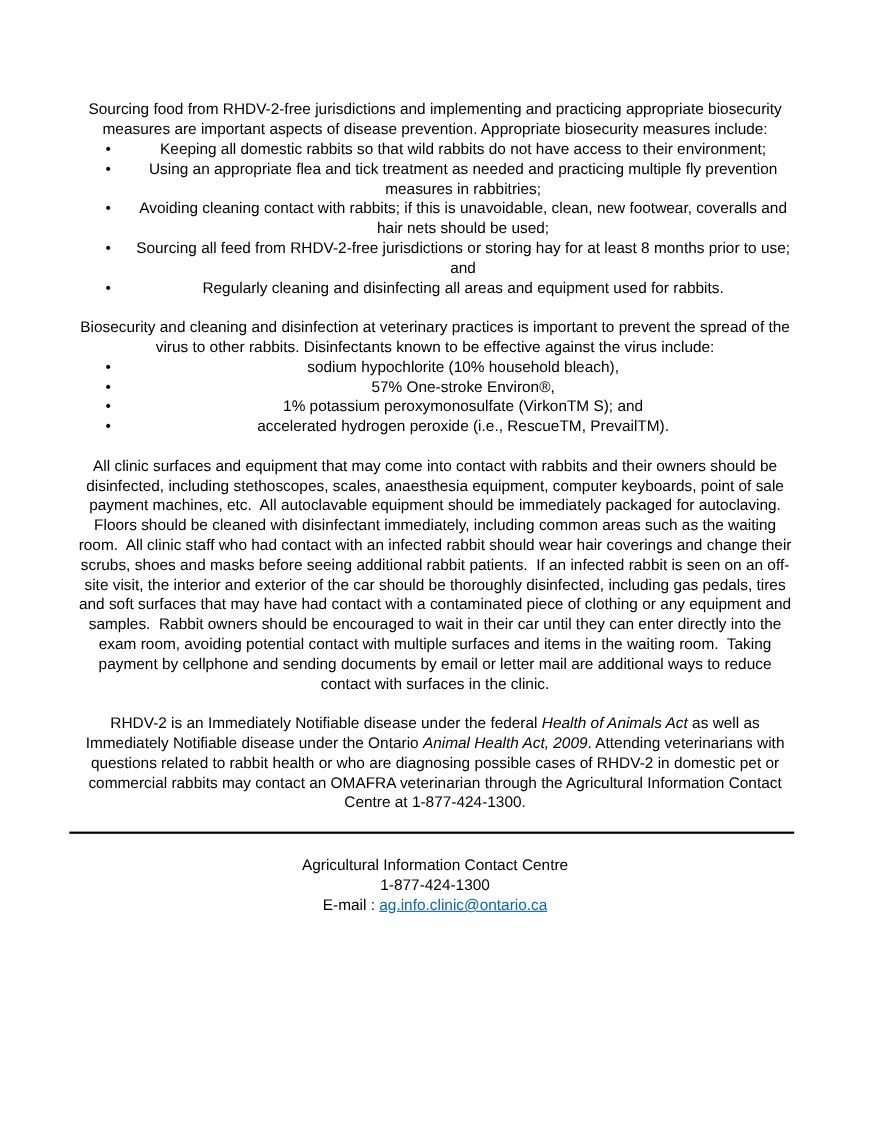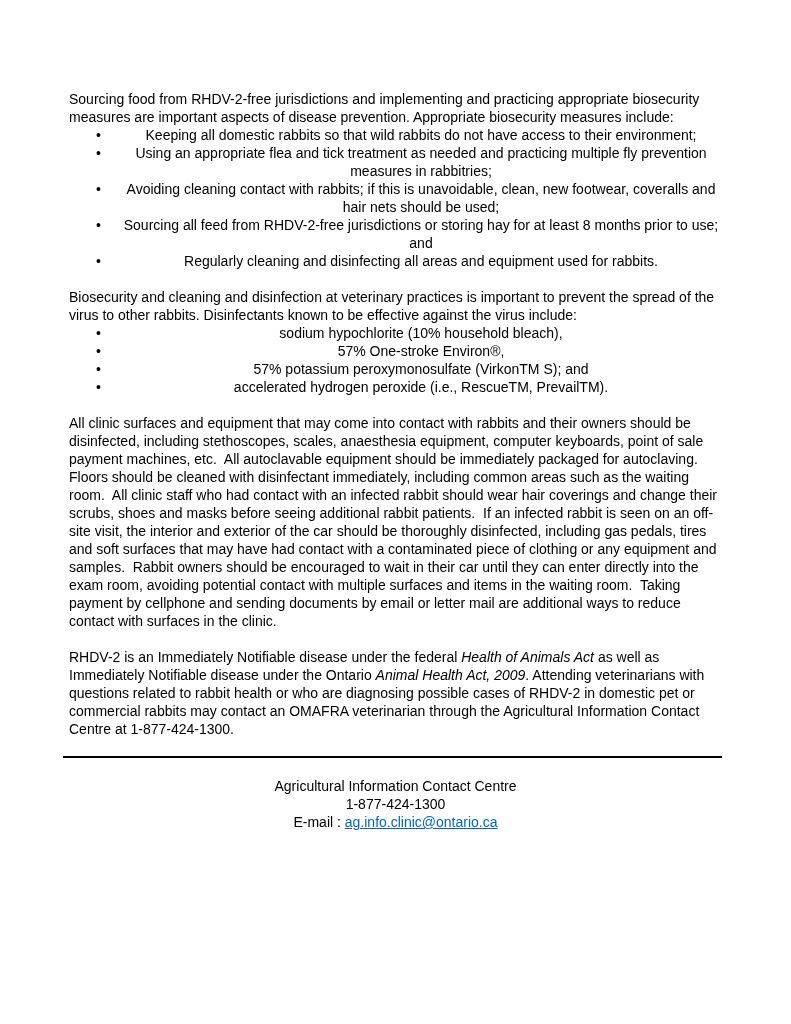--- a/index.html
+++ b/index.html
@@ -17,20 +17,21 @@
     font-family: "Liberation Sans", "DejaVu Sans", sans-serif;
     font-size: 14px;
     line-height: 18px;
     color: #000000;
     padding: 90px 69px 0 69px;
     overflow: hidden;
   }
   .para {
     margin: 0 0 18px 0;
     white-space: pre-wrap;
+    text-align: center;
   }
   .para.no-gap {
     margin-bottom: 0;
   }
   ul.bullets {
     list-style: none;
     margin: 0 0 18px 0;
     padding: 0;
     text-align: center;
   }
@@ -75,21 +76,21 @@
     <li>Avoiding cleaning contact with rabbits; if this is unavoidable, clean, new footwear, coveralls and hair nets should be used;</li>
     <li>Sourcing all feed from RHDV-2-free jurisdictions or storing hay for at least 8 months prior to use; and</li>
     <li>Regularly cleaning and disinfecting all areas and equipment used for rabbits.</li>
   </ul>
 
   <p class="para no-gap">Biosecurity and cleaning and disinfection at veterinary practices is important to prevent the spread of the virus to other rabbits. Disinfectants known to be effective against the virus include:</p>
 
   <ul class="bullets">
     <li>sodium hypochlorite (10% household bleach),</li>
     <li>57% One-stroke Environ®,</li>
-    <li>57% potassium peroxymonosulfate (VirkonTM S); and</li>
+    <li>1% potassium peroxymonosulfate (VirkonTM S); and</li>
     <li>accelerated hydrogen peroxide (i.e., RescueTM, PrevailTM).</li>
   </ul>
 
   <p class="para">All clinic surfaces and equipment that may come into contact with rabbits and their owners should be disinfected, including stethoscopes, scales, anaesthesia equipment, computer keyboards, point of sale payment machines, etc.  All autoclavable equipment should be immediately packaged for autoclaving.  Floors should be cleaned with disinfectant immediately, including common areas such as the waiting room.  All clinic staff who had contact with an infected rabbit should wear hair coverings and change their scrubs, shoes and masks before seeing additional rabbit patients.  If an infected rabbit is seen on an off-site visit, the interior and exterior of the car should be thoroughly disinfected, including gas pedals, tires and soft surfaces that may have had contact with a contaminated piece of clothing or any equipment and samples.  Rabbit owners should be encouraged to wait in their car until they can enter directly into the exam room, avoiding potential contact with multiple surfaces and items in the waiting room.  Taking payment by cellphone and sending documents by email or letter mail are additional ways to reduce contact with surfaces in the clinic.</p>
 
   <p class="para"><span>RHDV-2 is an Immediately Notifiable disease under the federal </span><span class="italic">Health of Animals Act</span><span> as well as Immediately Notifiable disease under the Ontario </span><span class="italic">Animal Health Act, 2009</span><span>. Attending veterinarians with questions related to rabbit health or who are diagnosing possible cases of RHDV-2 in domestic pet or commercial rabbits may contact an OMAFRA veterinarian through the Agricultural Information Contact Centre at 1-877-424-1300.</span></p>
 
   <hr class="rule">
 
   <div class="footer">

